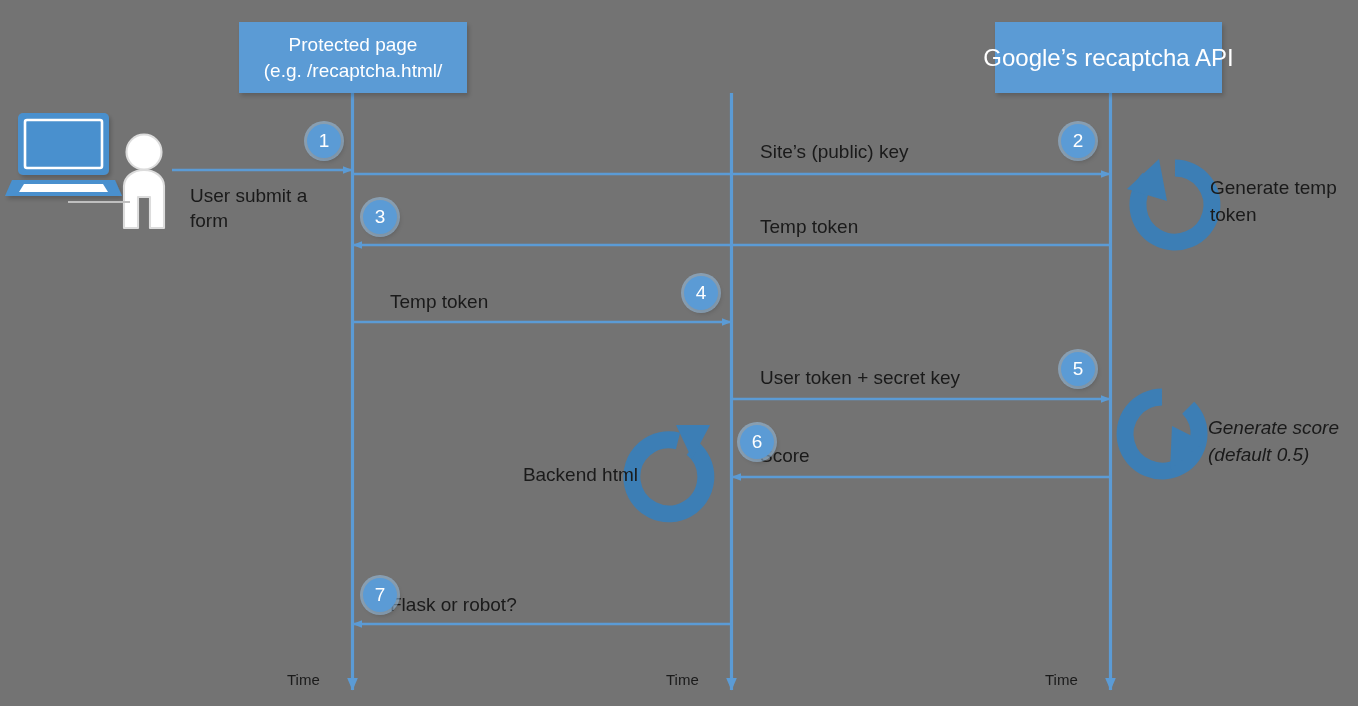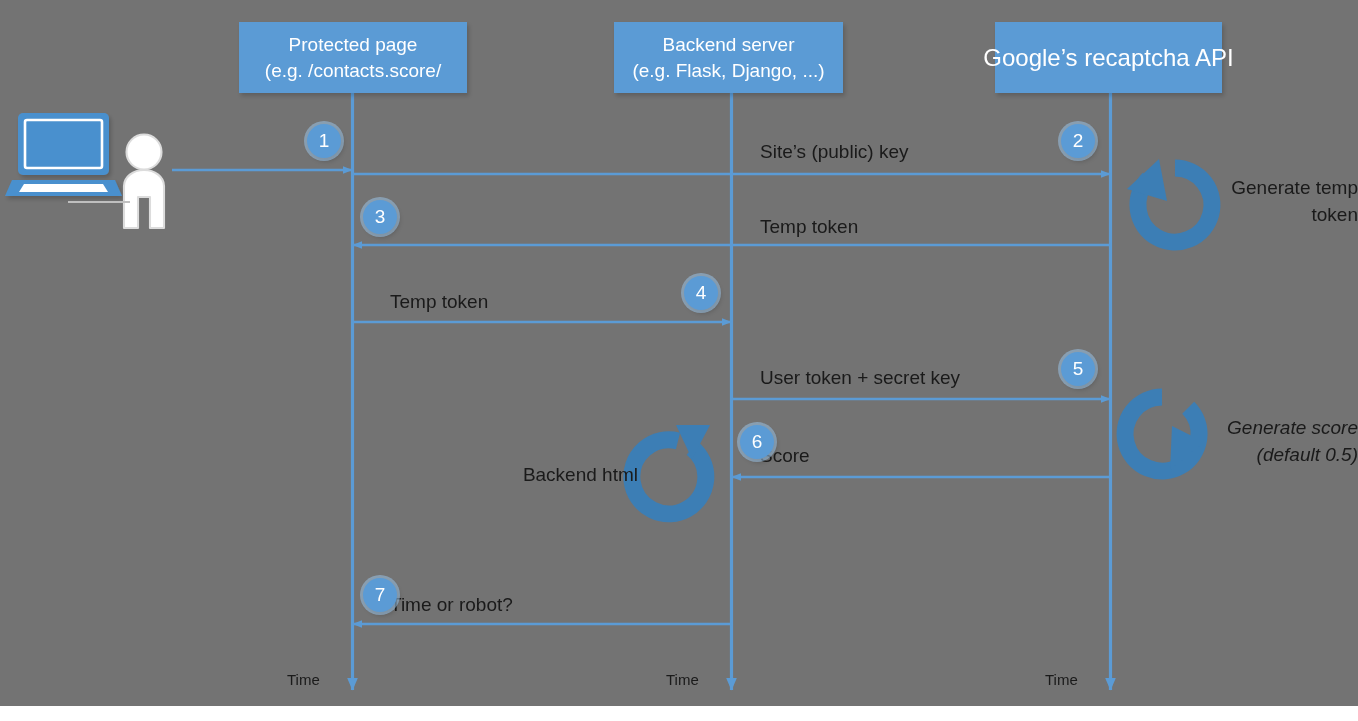--- a/index.html
+++ b/index.html
@@ -67,46 +67,42 @@
     line-height: 25px;
     text-align: left;
     white-space: pre-line;
     z-index: 7;
   }
   .side-label {
     position: absolute;
     color: #1a1a1a;
     font-size: 19px;
     line-height: 27px;
-    text-align: right;
+    text-align: left;
     white-space: pre-line;
     z-index: 7;
   }
   .time-label {
     position: absolute;
     color: #1a1a1a;
     font-size: 15px;
     line-height: 22px;
     z-index: 7;
   }
 </style>
 </head>
 <body>
 
 <div id="diagram-root">
 
   <div class="participant-box" style="left:239px; top:22px; width:228px; height:71px;">
     <span class="ln">Protected page</span>
-    <span class="ln">(e.g. /contacts.score/</span>
+    <span class="ln">(e.g. /recaptcha.html/</span>
   </div>
 
-  <div class="participant-box" style="left:614px; top:22px; width:229px; height:71px;">
-    <span class="ln">Backend server</span>
-    <span class="ln">(e.g. Flask, Django, ...)</span>
-  </div>
 
   <div class="participant-box" style="left:995px; top:22px; width:227px; height:71px; font-size:24px;">
     <span class="ln">Google’s recaptcha API</span>
   </div>
 
   <svg class="layer" viewBox="0 0 1358 721" xmlns="http://www.w3.org/2000/svg">
     <defs>
       <marker id="arrowR" markerWidth="10" markerHeight="8" refX="9.4" refY="4" orient="auto" markerUnits="userSpaceOnUse">
         <path d="M0,0 L10,4 L0,8 Z" fill="#5B9BD5"></path>
       </marker>
@@ -169,26 +165,28 @@
   </svg>
 
   <div class="step-badge" style="left:307px; top:124px;">1</div>
   <div class="step-badge" style="left:1061px; top:124px;">2</div>
   <div class="step-badge" style="left:363px; top:200px;">3</div>
   <div class="step-badge" style="left:684px; top:276px;">4</div>
   <div class="step-badge" style="left:1061px; top:352px;">5</div>
   <div class="step-badge" style="left:740px; top:425px;">6</div>
   <div class="step-badge" style="left:363px; top:578px;">7</div>
 
+  <div class="msg-label" style="left:190px; top:183px; width:170px;">User submit a
+form</div>
   <div class="msg-label" style="left:760px; top:139px; width:320px;">Site’s (public) key</div>
   <div class="msg-label" style="left:760px; top:214px; width:320px;">Temp token</div>
   <div class="msg-label" style="left:390px; top:289px; width:300px;">Temp token</div>
   <div class="msg-label" style="left:760px; top:365px; width:320px;">User token + secret key</div>
   <div class="msg-label" style="left:760px; top:443px; width:320px;">Score</div>
-  <div class="msg-label" style="left:390px; top:592px; width:300px;">Time or robot?</div>
+  <div class="msg-label" style="left:390px; top:592px; width:300px;">Flask or robot?</div>
 
   <div class="side-label" style="left:1210px; top:174px; width:148px;">Generate temp
 token</div>
   <div class="side-label" style="left:478px; top:461px; width:160px; text-align:right;">Backend html</div>
   <div class="side-label" style="left:1208px; top:414px; width:150px;font-style:italic;">Generate score
 (default 0.5)</div>
 
   <div class="time-label" style="left:287px; top:669px;">Time</div>
   <div class="time-label" style="left:666px; top:669px;">Time</div>
   <div class="time-label" style="left:1045px; top:669px;">Time</div>

